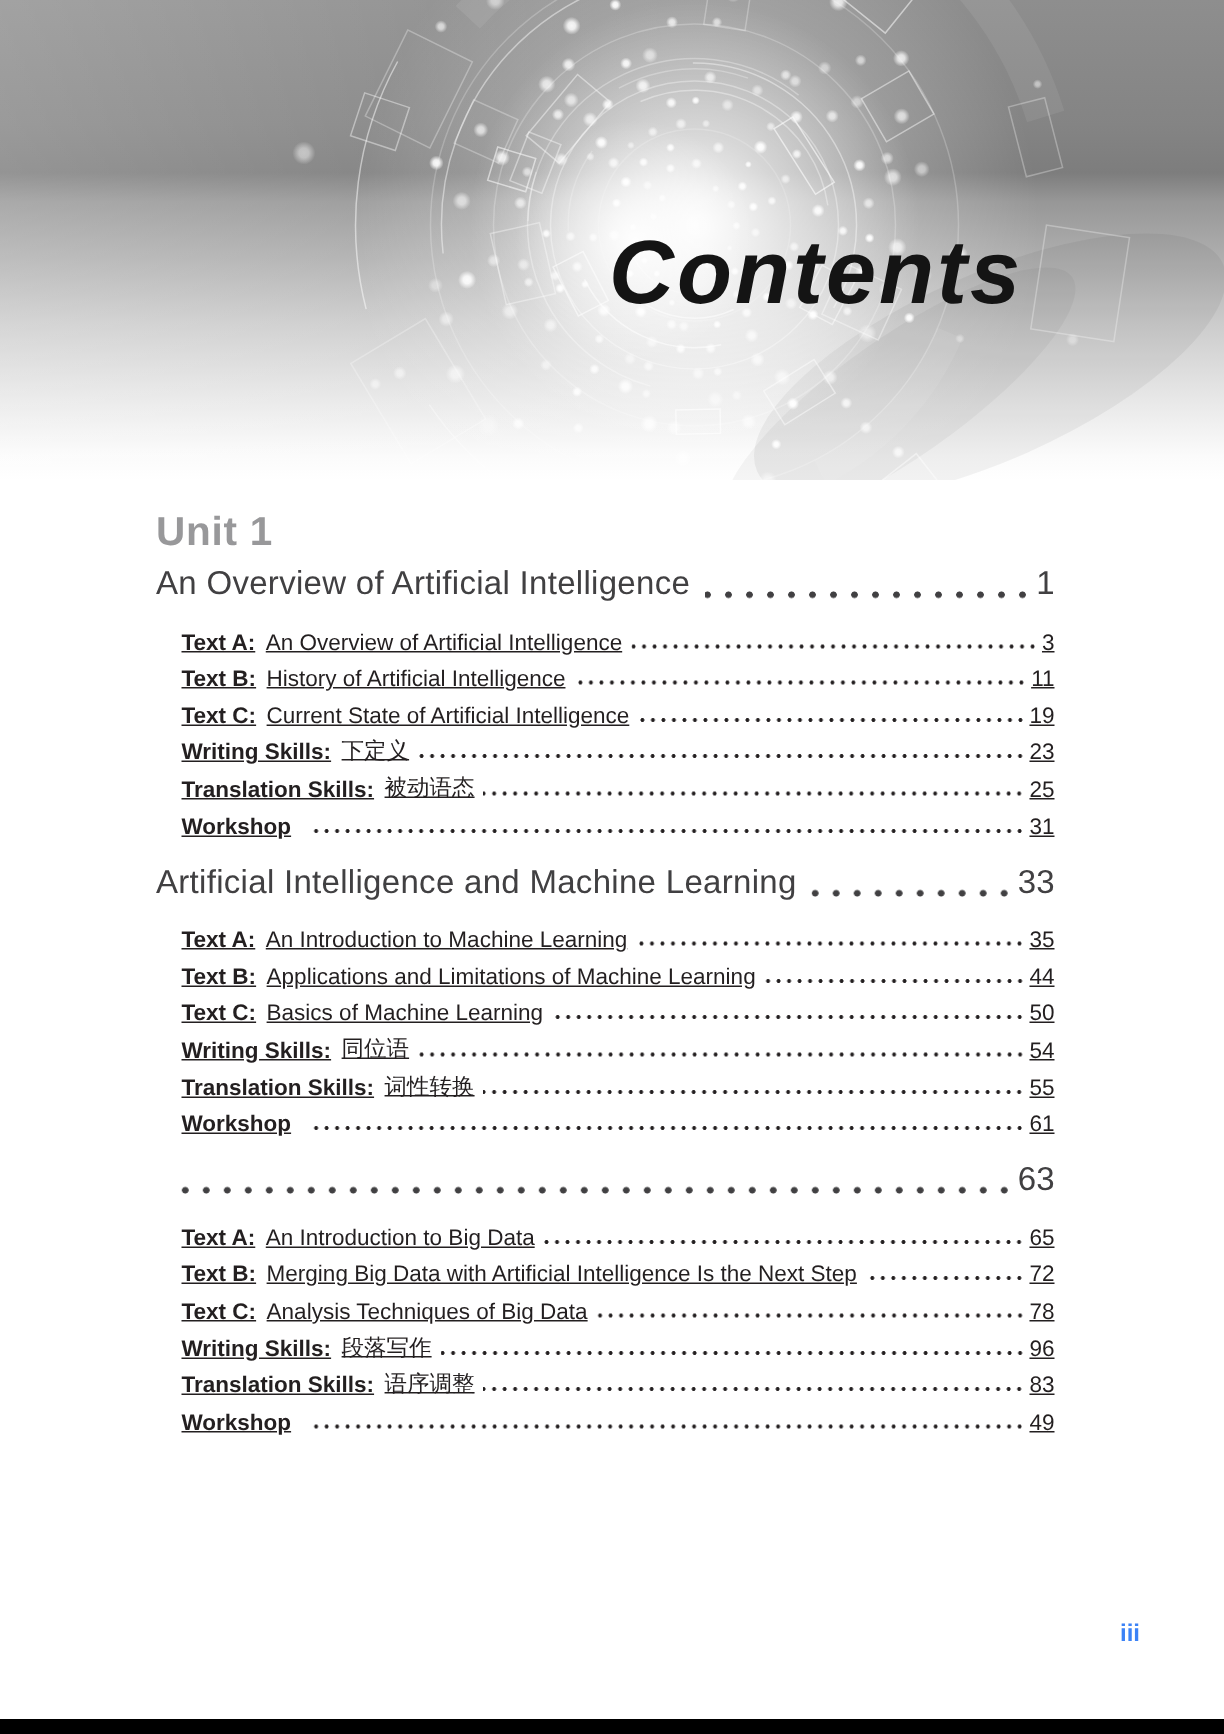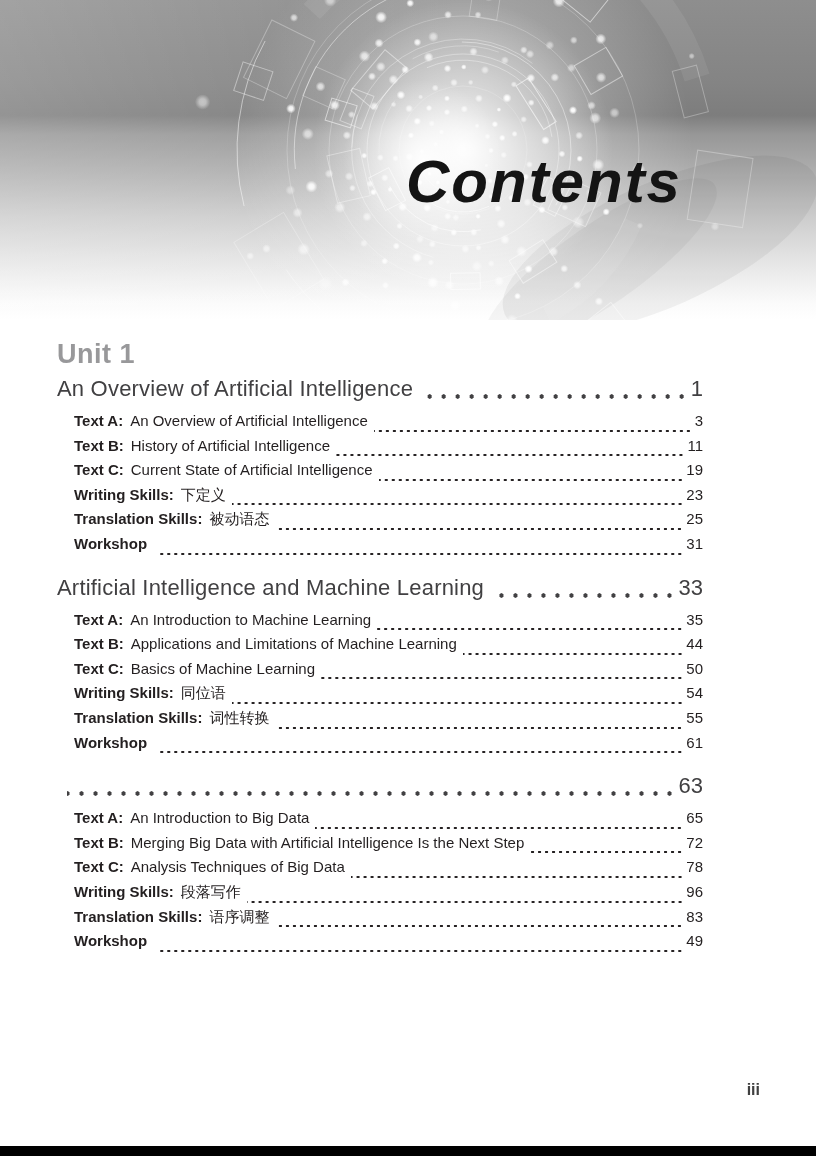--- a/index.html
+++ b/index.html
@@ -16,45 +16,45 @@
       linear-gradient(90deg, rgba(255,255,255,.18), rgba(255,255,255,0) 55%),
       linear-gradient(180deg,#8e8e8e 0%,#848484 26%,#7d7d7d 36%,#979797 42%,#afafaf 54%,#cdcdcd 68%,#e9e9e9 84%,#fbfbfb 95%,#ffffff 100%);
   }
   .header svg{position:absolute;left:0;top:0;}
   .contents-title{
     position:absolute;left:406px;top:151px;
     font-size:60px;line-height:62px;font-weight:bold;font-style:italic;
     letter-spacing:2px;color:#141414;white-space:nowrap;
   }
   
-  .toc{padding:18px 113px 0 57px;}
+  .toc{padding:18px 113px 0 104px;}
   .unit{margin-bottom:13px;}
   .unit-label{
     font-size:27px;line-height:32px;font-weight:bold;color:#98989a;letter-spacing:.5px;
   }
   .unit-title-row{display:flex;align-items:baseline;margin-top:4px;line-height:30px;}
   .unit-title{font-size:22px;color:#414042;letter-spacing:.2px;white-space:nowrap;}
   .unit-page{font-size:22px;color:#414042;white-space:nowrap;}
   .leader-big{
     flex:1;align-self:flex-end;height:5px;margin:0 2px 5px 10px;
     background-image:radial-gradient(circle,#414042 2.0px,rgba(0,0,0,0) 2.4px);
     background-size:14px 5px;background-repeat:repeat-x;background-position:right center;
   }
   .entries{margin-top:8px;padding-left:17px;}
-  .entry{display:flex;align-items:flex-start;height:24.6px;font-size:15px;color:#231f20;}
+  .entry{display:flex;align-items:flex-end;height:24.6px;font-size:15px;color:#231f20;text-decoration:underline;}
   .entry-label{font-weight:bold;margin-right:7px;white-space:nowrap;}
   .entry-title{white-space:nowrap;}
   .leader{
     flex:1;align-self:flex-end;height:4px;margin:0 3px 4px 6px;
     background-image:radial-gradient(circle,#231f20 1.1px,rgba(0,0,0,0) 1.5px);
     background-size:7px 4px;background-repeat:repeat-x;background-position:right center;
   }
   .entry-page{white-space:nowrap;}
   
-  .folio{position:absolute;right:56px;top:1081px;font-size:16px;font-weight:bold;color:#404040;}
+  .folio{position:absolute;right:56px;top:1081px;font-size:16px;font-weight:bold;color:#3b82f6;}
   .bottom-bar{position:absolute;left:0;right:0;bottom:0;height:10px;background:#000;}
 </style>
 </head>
 <body>
 
 <div class="header">
   <svg width="816" height="320" viewBox="0 0 816 320" aria-hidden="true">
     <defs>
       <radialGradient id="dotg">
         <stop offset="0%" stop-color="#ffffff" stop-opacity="1"></stop>

